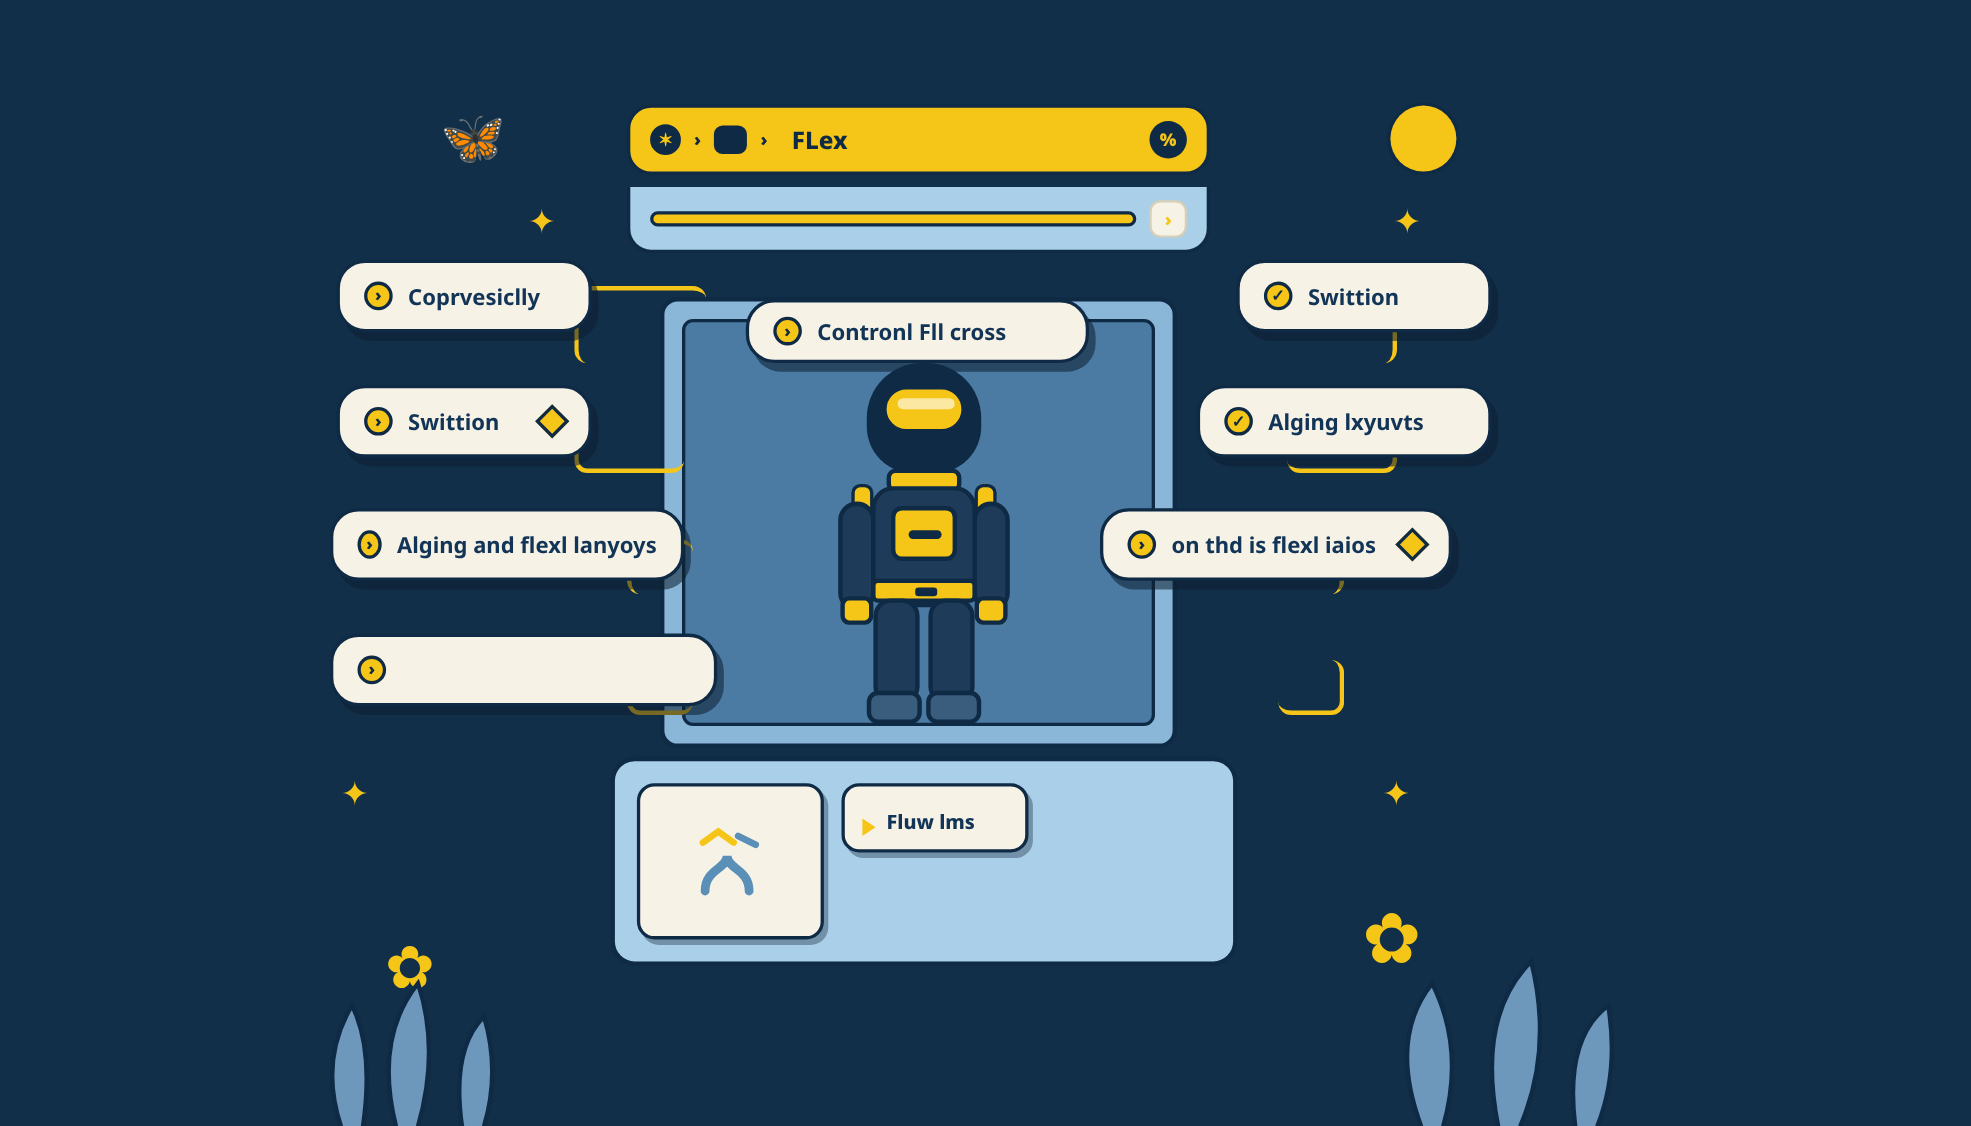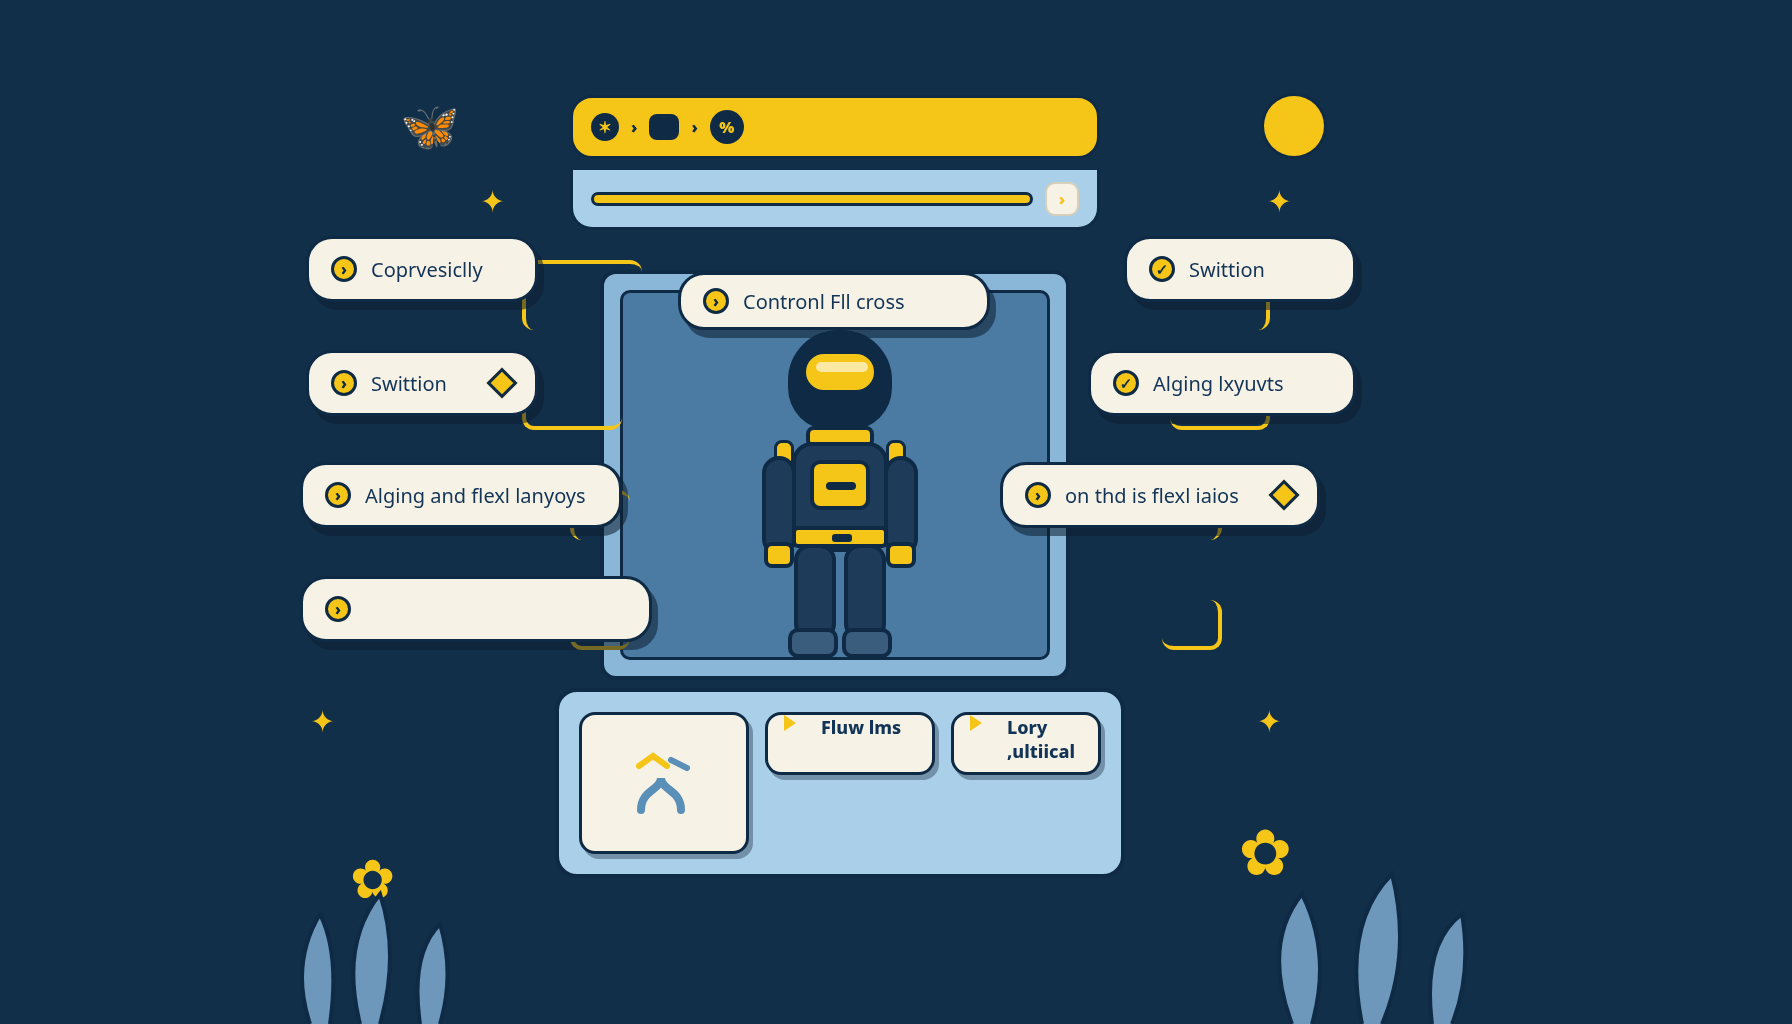--- a/index.html
+++ b/index.html
@@ -42,29 +42,29 @@
 .leg{position:absolute;top:214px;width:42px;height:96px;background:#1e3c5a;border:4px solid #0f2a44;border-radius:16px}
 .leg.l{left:34px}.leg.r{right:34px}
 .boot{position:absolute;top:298px;width:50px;height:30px;background:#3a5d7e;border:4px solid #0f2a44;border-radius:10px}
 .boot.l{left:28px}.boot.r{right:28px}
 .pack{position:absolute;top:110px;width:20px;height:50px;background:#f5c518;border:3px solid #0f2a44;border-radius:8px}
 .pack.l{left:14px}.pack.r{right:14px}
 
 
 .pill{position:absolute;background:#f7f2e6;border:3px solid #0f2a44;border-radius:26px;height:66px;display:flex;align-items:center;padding:0 22px;gap:14px;box-shadow:6px 8px 0 rgba(12,30,48,.55)}
 .pill .dot{width:26px;height:26px;border-radius:50%;background:#f5c518;border:3px solid #0f2a44;display:flex;align-items:center;justify-content:center;color:#0f2a44;font-size:15px;font-weight:900}
-.pill .txt{color:#123456;font-weight:400;font-size:20px;white-space:nowrap}
+.pill .txt{color:#123456;font-weight:700;font-size:20px;white-space:nowrap}
 .pill .diamond{width:22px;height:22px;background:#f5c518;transform:rotate(45deg);border:3px solid #0f2a44;margin-left:auto}
 
 
 .conn{position:absolute;border:4px solid #f5c518;border-radius:12px}
 
 
 .dock{position:absolute;left:555px;top:688px;width:570px;height:190px;background:#a9cfe9;border:4px solid #0f2a44;border-radius:22px;padding:20px;display:grid;grid-template-columns:1fr 1fr 150px;grid-template-rows:1fr 1fr;gap:16px}
-.dbtn{background:#f7f2e6;border:3px solid #0f2a44;border-radius:16px;display:flex;align-items:flex-start;padding:0 16px;gap:25px;box-shadow:4px 5px 0 rgba(12,30,48,.35)}
+.dbtn{background:#f7f2e6;border:3px solid #0f2a44;border-radius:16px;display:flex;align-items:flex-end;padding:12px 16px;gap:10px;box-shadow:4px 5px 0 rgba(12,30,48,.35)}
 .dbtn .play{width:0;height:0;border-left:12px solid #f5c518;border-top:8px solid transparent;border-bottom:8px solid transparent}
 .dbtn .txt{color:#123456;font-weight:800;font-size:18px}
 .dcard{grid-row:1/3;background:#f7f2e6;border:3px solid #0f2a44;border-radius:16px;display:flex;align-items:center;justify-content:center;box-shadow:4px 5px 0 rgba(12,30,48,.35)}
 .dcard svg{width:70px;height:70px}
 
 
 .sun{position:absolute;right:468px;top:96px;width:60px;height:60px;border-radius:50%;background:#f5c518;box-shadow:0 0 0 3px #0f2a44}
 .sparkle{position:absolute;color:#f5c518;font-size:30px}
 .butterfly{position:absolute;left:400px;top:92px;color:#a9cfe9;font-size:48px}
 .plant{position:absolute;bottom:0;color:#7fa8c9}
@@ -89,20 +89,21 @@
   <svg class="plant" style="right:300px;width:240px;height:190px" viewBox="0 0 240 190">
       <path d="M40 190 Q10 110 50 60 Q80 120 60 190 M110 190 Q90 90 140 40 Q160 120 130 190 M180 190 Q170 110 210 80 Q220 140 200 190" fill="#6e98bb" stroke="#0f2a44" stroke-width="4"></path>
     </svg>
 
   <div class="window">
     <div class="titlebar">
       <div class="tb-btn">✶</div>
       <span class="tb-chev">›</span>
       <div class="tb-sq"></div>
       <span class="tb-chev">›</span>
+      <div class="tb-title">FLex</div>
       <div class="tb-right">%</div>
     </div>
   </div>
   <div class="progwrap">
     <div class="prog"></div>
     <div class="prog-chev">›</div>
   </div>
 
   <div class="screen">
       <div class="inner"></div>
@@ -177,19 +178,15 @@
       <div class="play"></div>
       <div class="txt">Fluw lms</div>
     </div>
     <div class="dcard">
       <svg viewBox="0 0 70 70">
         <path d="M10 18 L24 8 L38 18" stroke="#f5c518" stroke-width="6" fill="none" stroke-linecap="round"></path>
         <path d="M42 12 L58 20" stroke="#5a8fb8" stroke-width="6" stroke-linecap="round"></path>
         <path d="M12 62 C12 42 32 42 32 30 C32 42 52 42 52 62" stroke="#5a8fb8" stroke-width="8" fill="none" stroke-linecap="round"></path>
       </svg>
     </div>
-    <div class="dbtn">
-      <div class="play"></div>
-      <div class="txt">Lory ,ultiical</div>
-    </div>
   </div>
 
 </div>
 
 </body></html>

